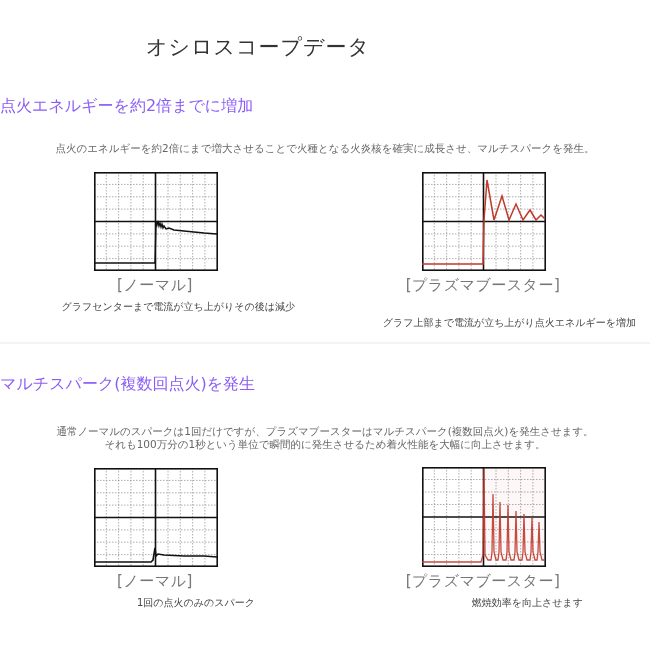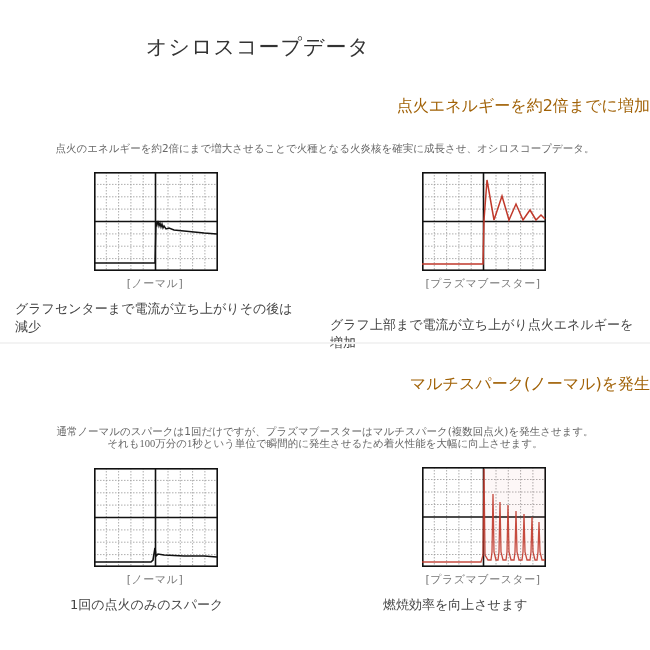--- a/index.html
+++ b/index.html
@@ -1,34 +1,34 @@
 <!DOCTYPE html>
 <html><head>
 <meta charset="utf-8">
 <style>
   html, body { margin:0; padding:0; background:#ffffff; }
   body { width:650px; height:650px; position:relative; overflow:hidden;
          font-family:"DejaVu Sans","Liberation Sans",sans-serif; color:#333; }
   .abs { position:absolute; }
   .page-title { left:0; width:516px; top:33px; text-align:center; font-size:21px; color:#333; letter-spacing:1px; }
-  .sec-title { left:0; width:650px; text-align:right; font-size:16px; color:#a16207; }
+  .sec-title { left:0; width:650px; text-align:left; font-size:16px; color:#8b5cf6; }
   .sec-desc { left:0; width:650px; text-align:center; font-size:10.5px; color:#666; line-height:22px; }
   .divider { left:0; width:650px; top:342px; height:2px; background:#f3f3f3; }
   .scope { position:absolute; background:#fff; }
   .scope svg { display:block; }
-  .cap-label { text-align:center; font-size:11px; color:#777; letter-spacing:0.5px; }
-  .cap-desc { text-align:left; font-size:13px; color:#444; }
+  .cap-label { text-align:center; font-size:15px; color:#777; letter-spacing:0.5px; }
+  .cap-desc { text-align:right; font-size:10px; color:#444; }
 </style>
 </head>
 <body>
 
 <div class="abs page-title">オシロスコープデータ</div>
 
 <div class="abs sec-title" style="top:96px;">点火エネルギーを約2倍までに増加</div>
-<div class="abs sec-desc" style="top:137px;">点火のエネルギーを約2倍にまで増大させることで火種となる火炎核を確実に成長させ、オシロスコープデータ。</div>
+<div class="abs sec-desc" style="top:137px;">点火のエネルギーを約2倍にまで増大させることで火種となる火炎核を確実に成長させ、マルチスパークを発生。</div>
 
 <div class="scope" style="left:94px;top:172px;">
   <svg width="124" height="99" viewBox="0 0 124 99">
     <g stroke="#999" stroke-width="0.8" stroke-dasharray="1.5,1.5">
       <line x1="12.3" y1="0" x2="12.3" y2="99"></line>
         <line x1="24.6" y1="0" x2="24.6" y2="99"></line>
         <line x1="36.9" y1="0" x2="36.9" y2="99"></line>
         <line x1="49.2" y1="0" x2="49.2" y2="99"></line>
       <line x1="74" y1="0" x2="74" y2="99"></line>
         <line x1="86.3" y1="0" x2="86.3" y2="99"></line>
@@ -72,23 +72,23 @@
     <line x1="0" y1="49.5" x2="124" y2="49.5" stroke="#111" stroke-width="1.6"></line>
     <rect x="0.8" y="0.8" width="122.4" height="97.4" fill="none" stroke="#111" stroke-width="1.6"></rect>
     <polyline fill="none" stroke="#c0392b" stroke-width="1.5" points="0,92 61,92 62,48 65,8 72,48 80,24 87,48 94,32 101,48 108,38 114,48 119,43 123,47"></polyline>
   </svg>
 </div>
 <div class="abs cap-label" style="left:383px;top:276px;width:200px;">[プラズマブースター]</div>
 <div class="abs cap-desc" style="left:330px;top:316px;width:306px;">グラフ上部まで電流が立ち上がり点火エネルギーを増加</div>
 
 <div class="abs divider"></div>
 
-<div class="abs sec-title" style="top:374px;">マルチスパーク(ノーマル)を発生</div>
+<div class="abs sec-title" style="top:374px;">マルチスパーク(複数回点火)を発生</div>
 <div class="abs sec-desc" style="top:420px;">通常ノーマルのスパークは1回だけですが、プラズマブースターはマルチスパーク(複数回点火)を発生させます。</div>
-<div class="abs sec-desc" style="top:433px;font-family:Liberation Serif, serif;">それも100万分の1秒という単位で瞬間的に発生させるため着火性能を大幅に向上させます。</div>
+<div class="abs sec-desc" style="top:433px;">それも100万分の1秒という単位で瞬間的に発生させるため着火性能を大幅に向上させます。</div>
 
 <div class="scope" style="left:94px;top:468px;">
   <svg width="124" height="99" viewBox="0 0 124 99">
     <g stroke="#999" stroke-width="0.8" stroke-dasharray="1.5,1.5">
       <line x1="12.3" y1="0" x2="12.3" y2="99"></line>
         <line x1="24.6" y1="0" x2="24.6" y2="99"></line>
         <line x1="36.9" y1="0" x2="36.9" y2="99"></line>
         <line x1="49.2" y1="0" x2="49.2" y2="99"></line>
       <line x1="74" y1="0" x2="74" y2="99"></line>
         <line x1="86.3" y1="0" x2="86.3" y2="99"></line>
@@ -101,21 +101,21 @@
         <line x1="0" y1="74.2" x2="124" y2="74.2"></line>
         <line x1="0" y1="86.6" x2="124" y2="86.6"></line>
     </g>
     <line x1="61.5" y1="0" x2="61.5" y2="99" stroke="#111" stroke-width="1.6"></line>
     <line x1="0" y1="49.5" x2="124" y2="49.5" stroke="#111" stroke-width="1.6"></line>
     <rect x="0.8" y="0.8" width="122.4" height="97.4" fill="none" stroke="#111" stroke-width="1.6"></rect>
     <polyline fill="none" stroke="#111" stroke-width="1.6" points="0,94 57,94 59,92 60,86 61,80 62,88 64,86 70,87 90,88 110,88 123,89"></polyline>
   </svg>
 </div>
 <div class="abs cap-label" style="left:55px;top:572px;width:200px;">[ノーマル]</div>
-<div class="abs cap-desc" style="left:70px;top:596px;width:200px;">1回の点火のみのスパーク</div>
+<div class="abs cap-desc" style="left:55px;top:596px;width:200px;">1回の点火のみのスパーク</div>
 
 <div class="scope" style="left:422px;top:467px;">
   <svg width="124" height="100" viewBox="0 0 124 100">
     <g stroke="#999" stroke-width="0.8" stroke-dasharray="1.5,1.5">
       <line x1="12.3" y1="0" x2="12.3" y2="100"></line>
         <line x1="24.6" y1="0" x2="24.6" y2="100"></line>
         <line x1="36.9" y1="0" x2="36.9" y2="100"></line>
         <line x1="49.2" y1="0" x2="49.2" y2="100"></line>
       <line x1="74" y1="0" x2="74" y2="100"></line>
         <line x1="86.3" y1="0" x2="86.3" y2="100"></line>

